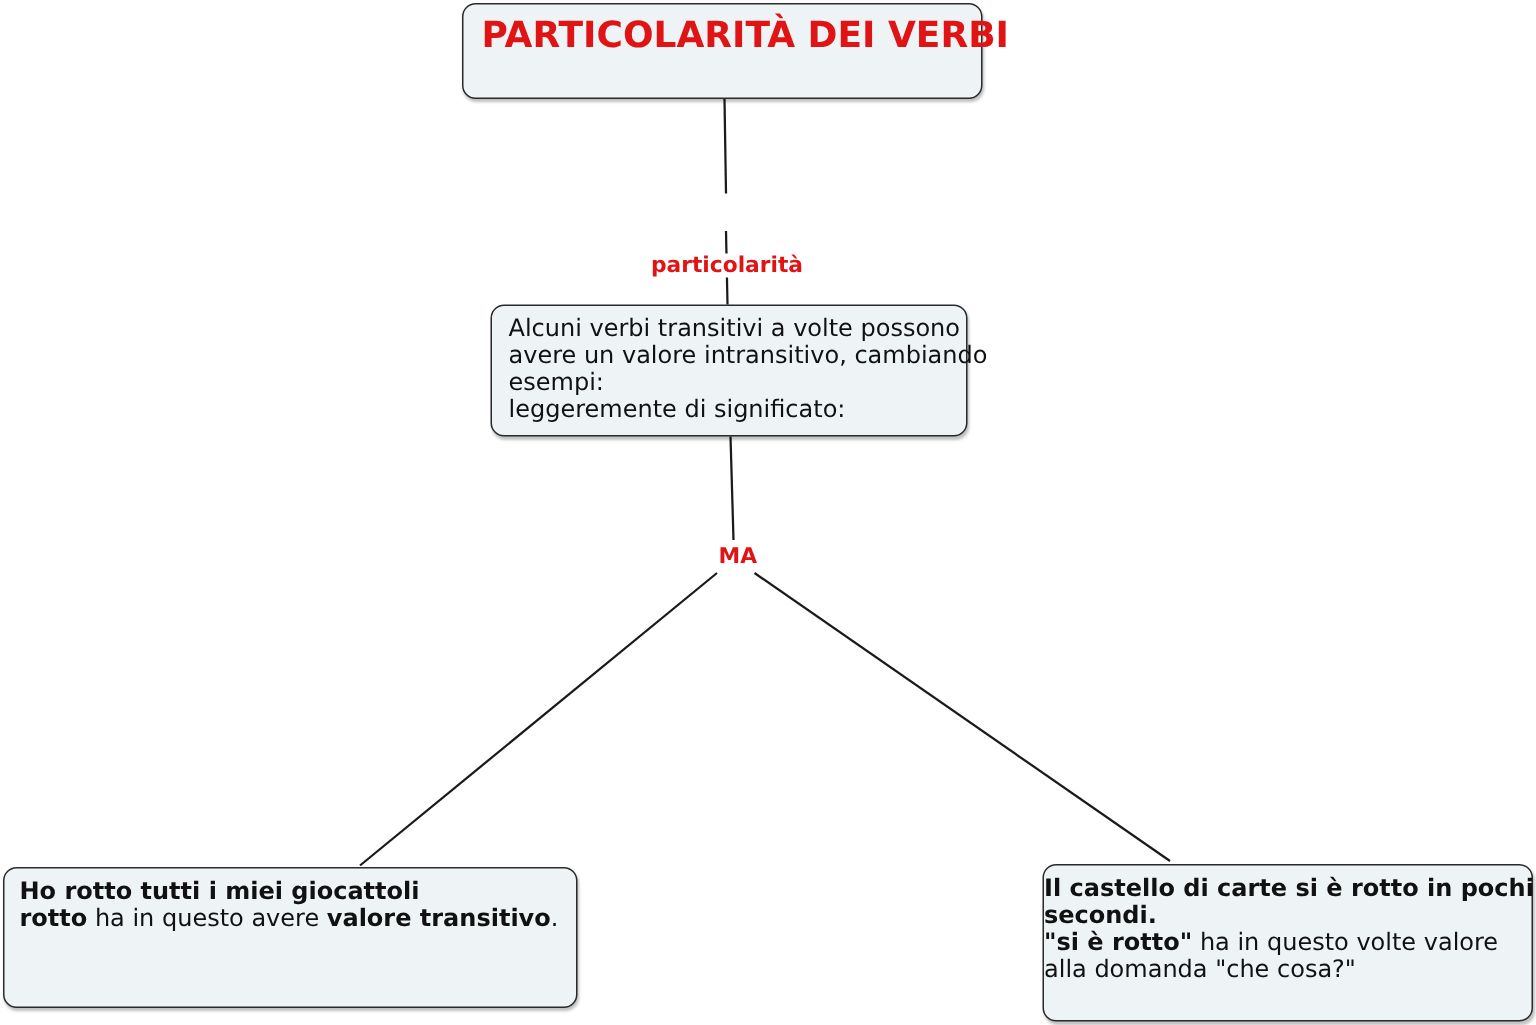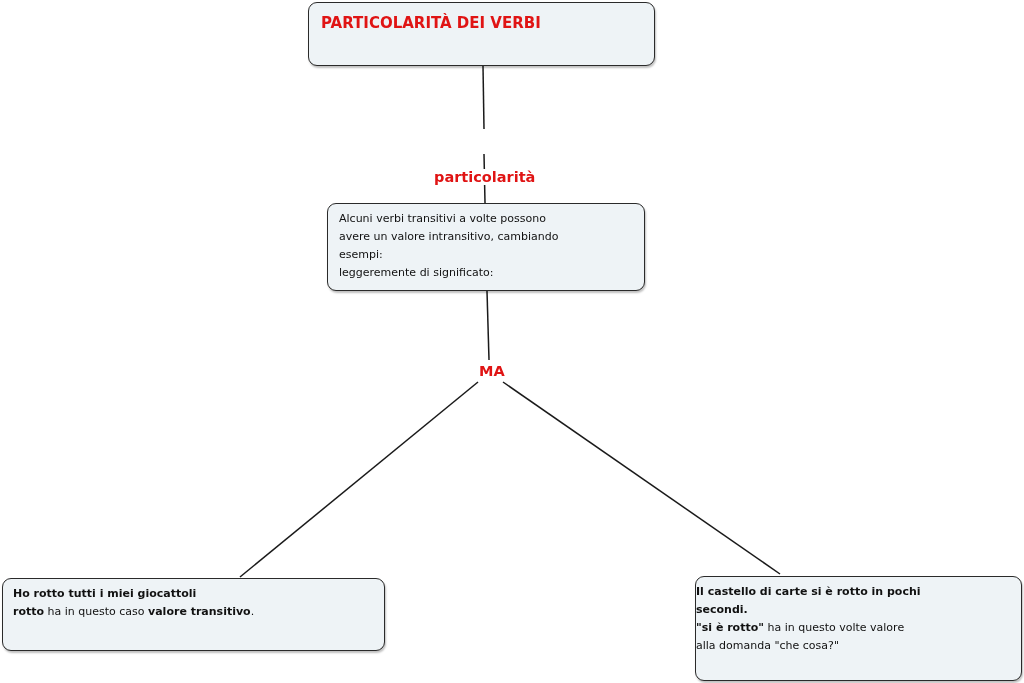--- a/index.html
+++ b/index.html
@@ -9,33 +9,33 @@
       font-family: "DejaVu Sans", "Liberation Sans", sans-serif;
       color: #111111;
     }
     svg.links { position: absolute; left: 0; top: 0; width: 1024px; height: 683px; }
     .node {
       position: absolute; box-sizing: border-box;
       background: #eef3f6;
       border: 1.5px solid #2a2a2a;
       border-radius: 9px;
       box-shadow: 1px 2px 2px rgba(0,0,0,0.25);
-      font-size: 11px; line-height: 18px;
+      font-size: 16px; line-height: 18px;
     }
     .title-node {
       left: 308px; top: 2px; width: 347px; height: 64px;
       padding: 9px 0 0 12px;
-      color: #e01414; font-weight: bold; font-size: 15px; line-height: 23px;
+      color: #e01414; font-weight: bold; font-size: 24px; line-height: 23px;
     }
     .middle-node {
       left: 327px; top: 203px; width: 318px; height: 88px;
       padding: 6px 0 0 11px;
     }
     .left-node {
-      left: 2px; top: 578px; width: 383px; height: 73px;
+      left: 2px; top: 578px; width: 383px; height: 94px;
       padding: 6px 0 0 10px;
     }
     .right-node {
       left: 695px; top: 576px; width: 327px; height: 105px;
       padding: 6px 0 0 0;
     }
     .label {
       position: absolute; color: #e01414; font-weight: bold; font-size: 14.5px;
       background: #ffffff; padding: 0 2px;
     }
@@ -65,21 +65,21 @@
   <span class="line">Alcuni verbi transitivi a volte possono</span>
   <span class="line">avere un valore intransitivo, cambiando</span>
   <span class="line">esempi:</span>
   <span class="line">leggeremente di significato:</span>
 </div>
 
 <div class="label lbl-ma">MA</div>
 
 <div class="node left-node">
   <span class="line"><b>Ho rotto tutti i miei giocattoli</b></span>
-  <span class="line"><b>rotto</b><span> ha in questo caso </span><b>valore transitivo</b><span>.</span></span>
+  <span class="line"><b>rotto</b><span> ha in questo avere </span><b>valore transitivo</b><span>.</span></span>
 </div>
 
 <div class="node right-node">
   <span class="line"><b>Il castello di carte si è rotto in pochi</b></span>
   <span class="line"><b>secondi.</b></span>
   <span class="line"><b>"si è rotto"</b><span> ha in questo volte valore</span></span>
   <span class="line">alla domanda "che cosa?"</span>
 </div>
 
 </body></html>

